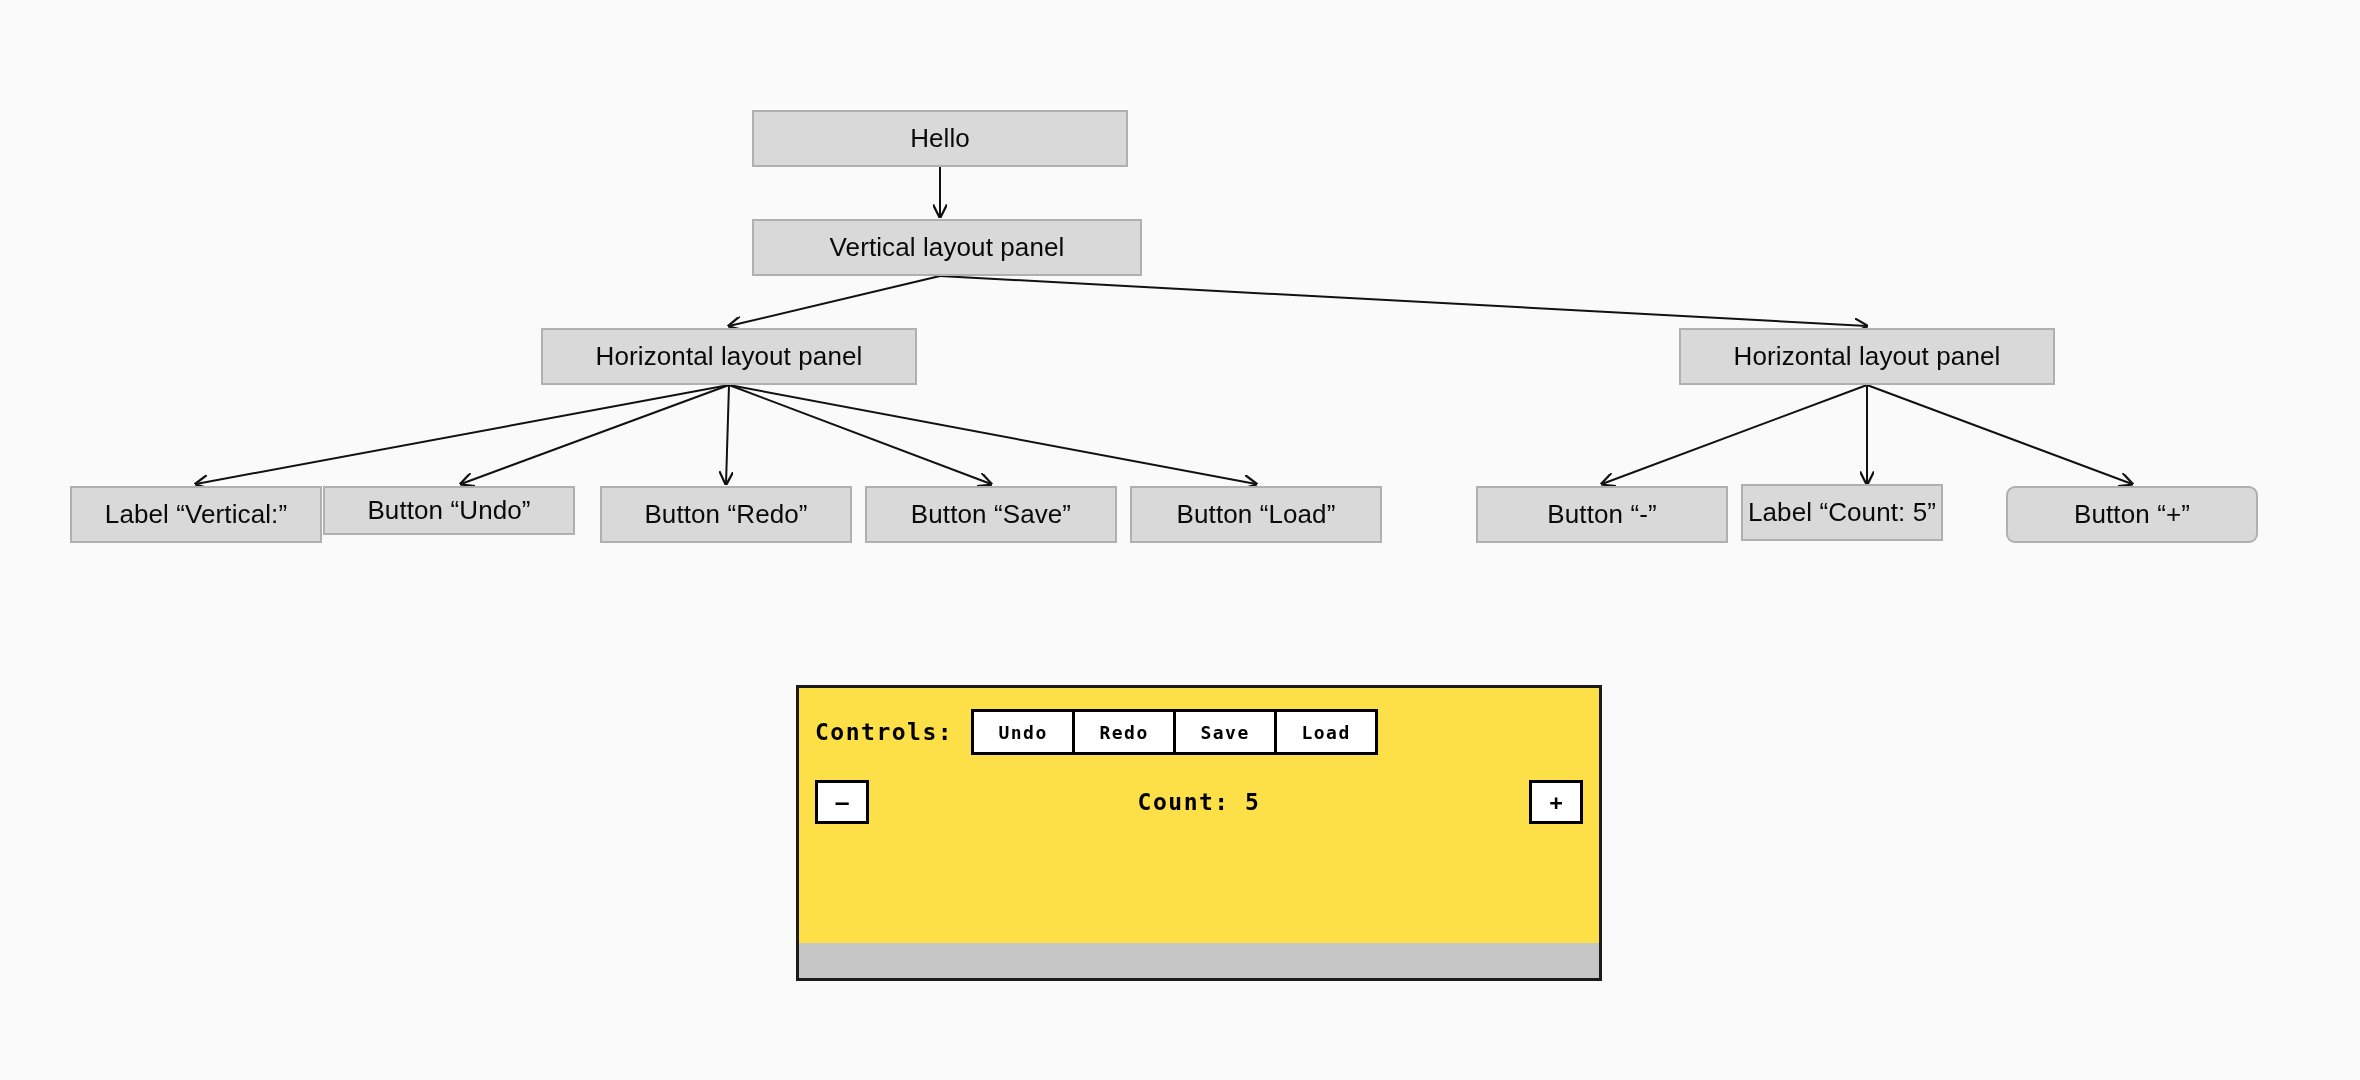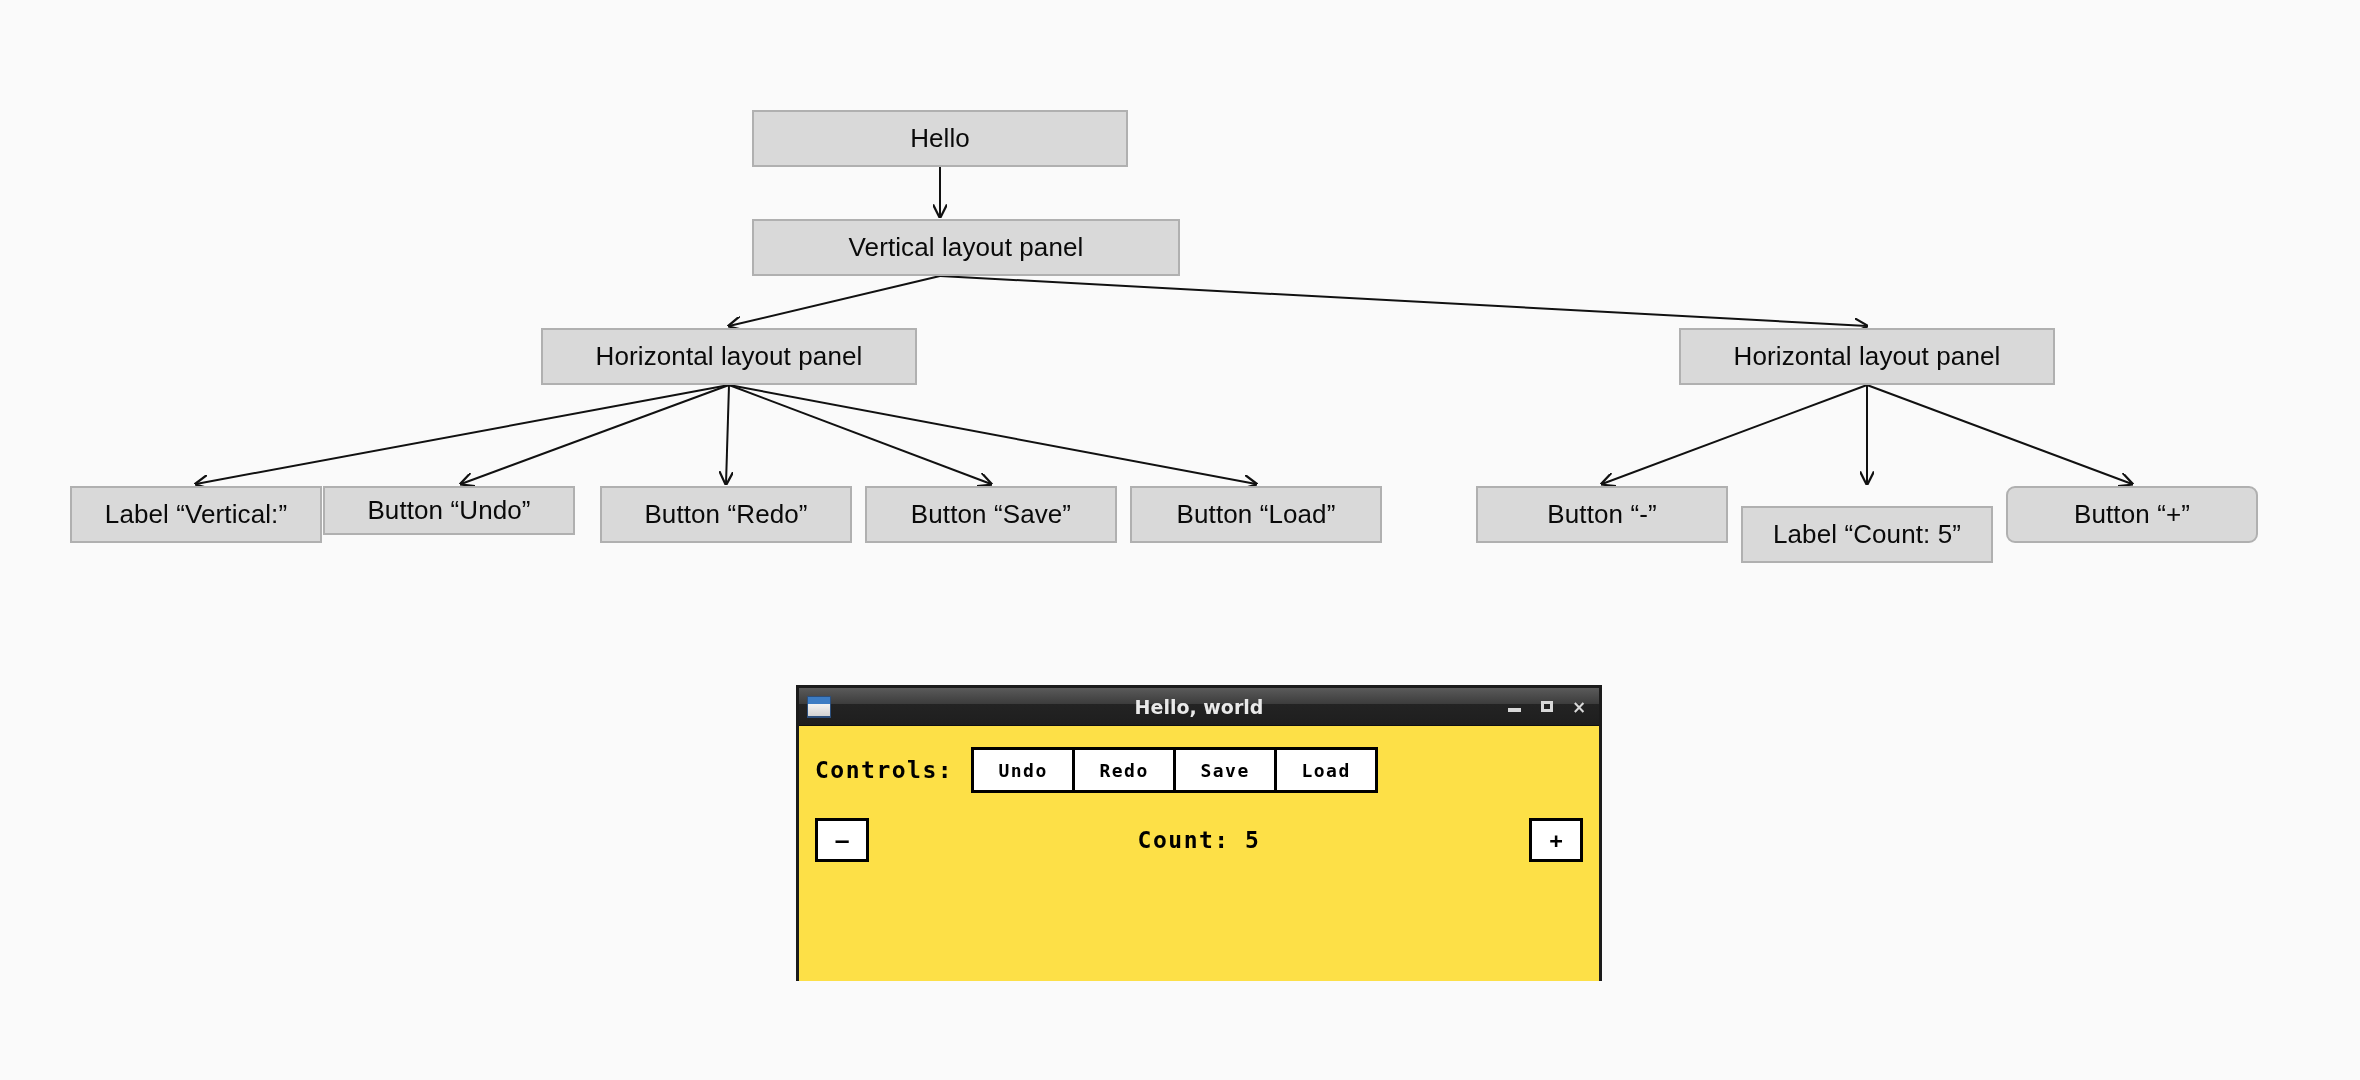--- a/index.html
+++ b/index.html
@@ -225,44 +225,35 @@
         <path d="M 729 385 L 991 484" marker-end="url(#arrow)"></path>
         <path d="M 729 385 L 1256 484" marker-end="url(#arrow)"></path>
         <path d="M 1867 385 L 1602 484" marker-end="url(#arrow)"></path>
         <path d="M 1867 385 L 1867 484" marker-end="url(#arrow)"></path>
         <path d="M 1867 385 L 2132 484" marker-end="url(#arrow)"></path>
       </g>
   </svg>
 
   <div id="nodes">
       <div class="node" style="left: 752px; top: 110px; width: 376px; height: 57px;">Hello</div>
-      <div class="node" style="left: 752px; top: 219px; width: 428px; height: 57px;">Vertical layout panel</div>
+      <div class="node" style="left: 752px; top: 219px; width: 390px; height: 57px;">Vertical layout panel</div>
       <div class="node" style="left: 541px; top: 328px; width: 376px; height: 57px;">Horizontal layout panel</div>
       <div class="node" style="left: 1679px; top: 328px; width: 376px; height: 57px;">Horizontal layout panel</div>
       <div class="node" style="left: 70px; top: 486px; width: 252px; height: 57px;">Label “Vertical:”</div>
       <div class="node" style="left: 323px; top: 486px; width: 252px; height: 49px;">Button “Undo”</div>
       <div class="node" style="left: 600px; top: 486px; width: 252px; height: 57px;">Button “Redo”</div>
       <div class="node" style="left: 865px; top: 486px; width: 252px; height: 57px;">Button “Save”</div>
       <div class="node" style="left: 1130px; top: 486px; width: 252px; height: 57px;">Button “Load”</div>
       <div class="node" style="left: 1476px; top: 486px; width: 252px; height: 57px;">Button “-”</div>
-      <div class="node" style="left: 1741px; top: 506px; width: 252px; height: 57px;">Label “Count: 5”</div>
+      <div class="node" style="left: 1741px; top: 484px; width: 202px; height: 57px;">Label “Count: 5”</div>
       <div class="node" style="left: 2006px; top: 486px; width: 252px; height: 57px; border-radius: 9px;">Button “+”</div>
     </div>
 
   <div id="app-window">
 
-    <div id="titlebar">
-      <div id="win-icon"></div>
-      <div id="title-text">Hello, world</div>
-      <div id="win-buttons">
-        <div class="wbtn wbtn-min"></div>
-        <div class="wbtn wbtn-max"></div>
-        <div class="wbtn wbtn-close">×</div>
-      </div>
-    </div>
 
     <div id="client">
 
       <div id="row-controls">
         <div id="controls-label" class="mono">Controls:</div>
         <div id="btn-group">
           <div class="tbtn mono">Undo</div>
           <div class="tbtn mono">Redo</div>
           <div class="tbtn mono">Save</div>
           <div class="tbtn mono">Load</div>

